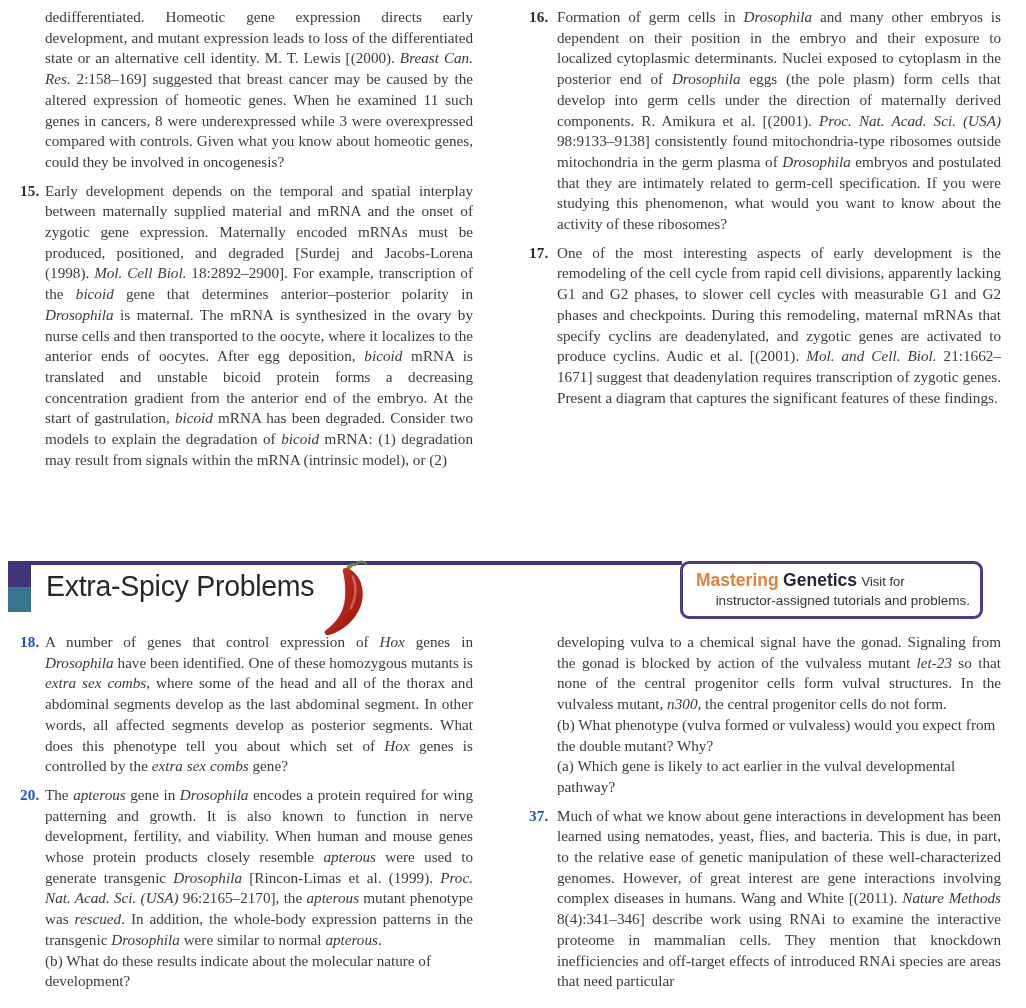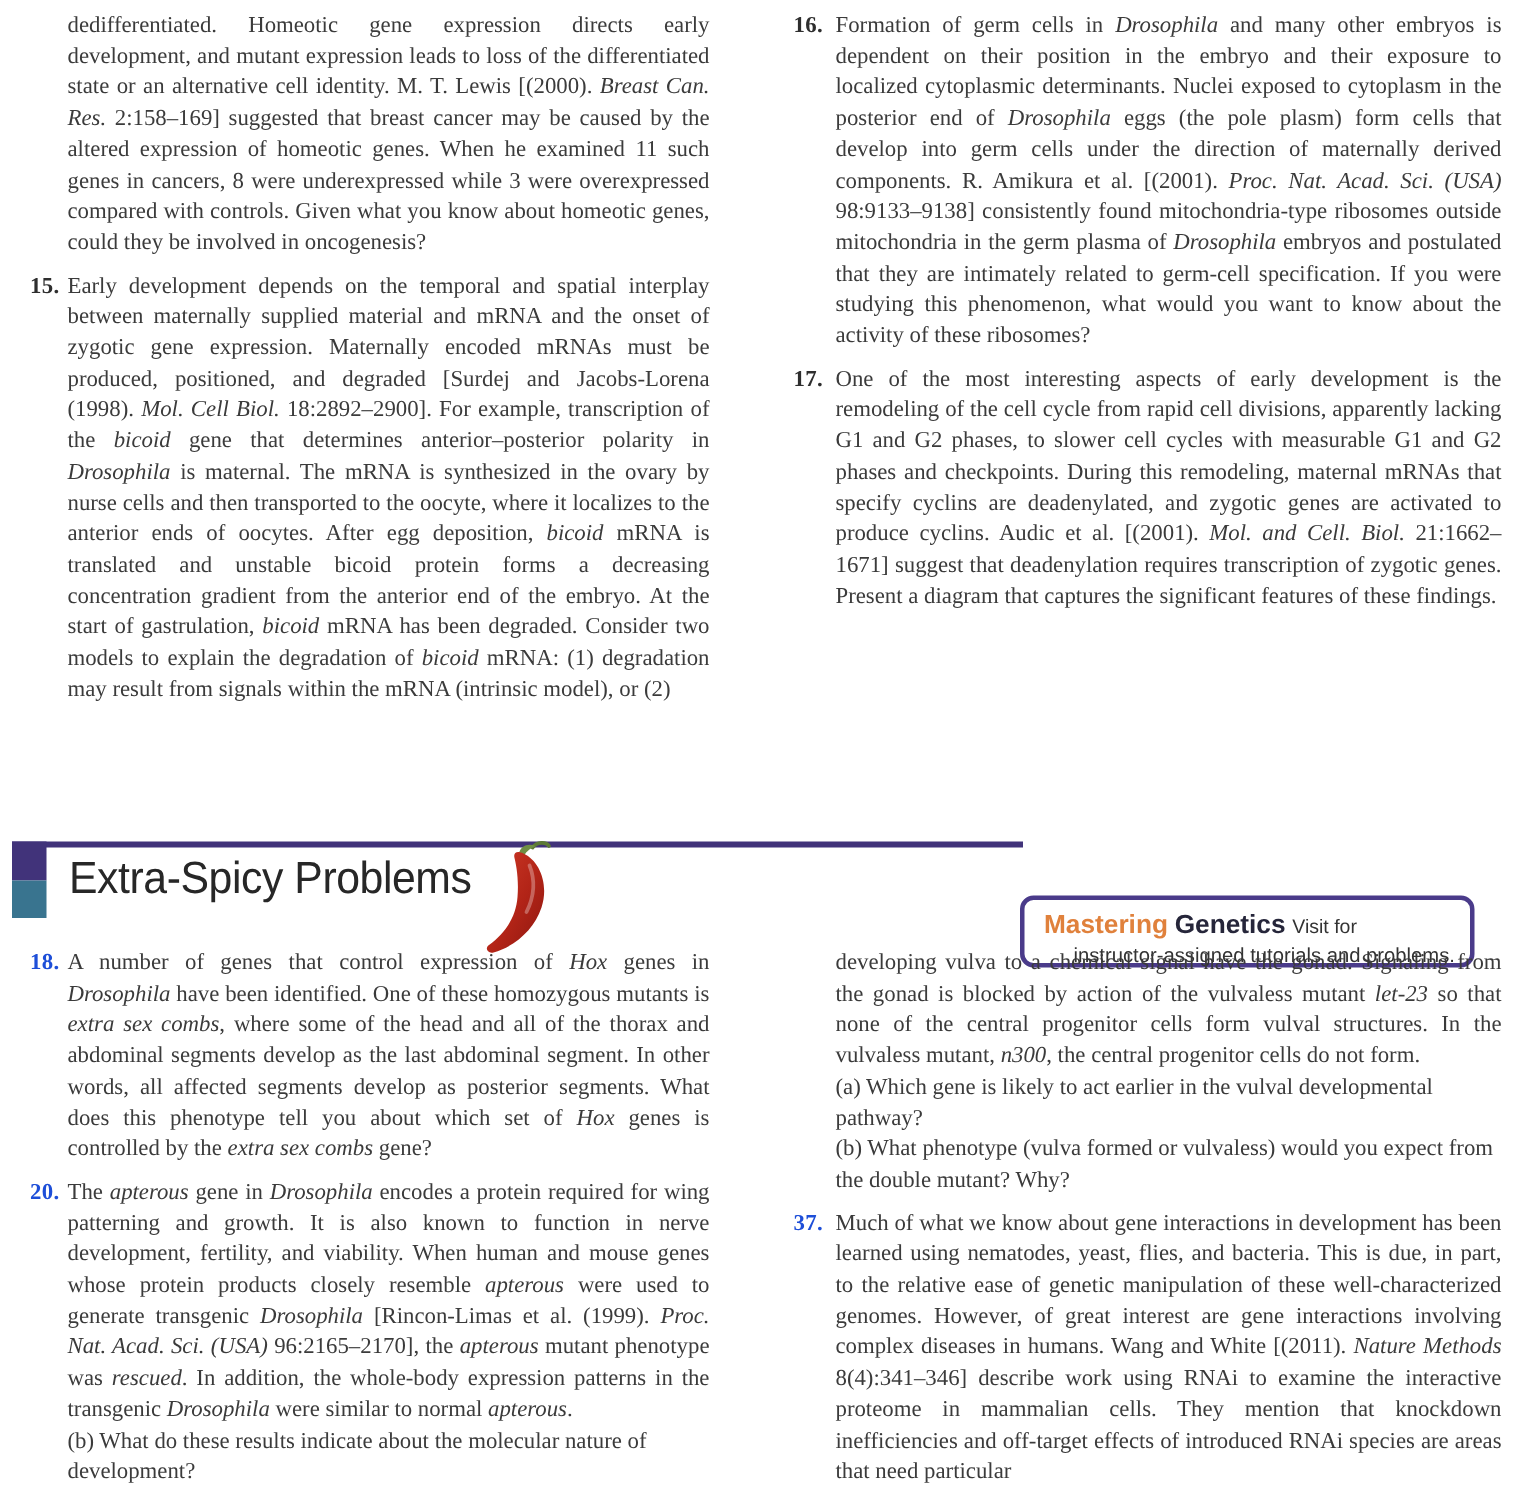--- a/index.html
+++ b/index.html
@@ -59,30 +59,29 @@
     transform-origin: left center;
     white-space: nowrap;
   }
   .pepper {
     position: absolute; left: 320px; top: 560px;
   }
 
   
   .mastering-box {
     position: absolute; left: 680px; top: 561px;
-    width: 303px; height: 48px;
+    width: 303px; height: 58px;
     box-sizing: border-box;
     background: #ffffff;
     border: 3px solid #4a3b8a;
     border-radius: 9px;
     padding: 6px 10px 4px 13px;
     font-family: "Liberation Sans", sans-serif;
     line-height: 20px;
     white-space: nowrap;
-    margin-top: 36px;
   }
   .mg-brand1 { color: #e0813c; font-size: 17.5px; font-weight: 600; }
   .mg-brand2 { color: #26263a; font-size: 17.5px; font-weight: 700; }
   .mg-visit  { color: #333333; font-size: 13px; }
   .mg-line2  { color: #333333; font-size: 13.5px; line-height: 17px; text-align: right; }
 </style>
 </head>
 <body>
 
 <div class="page">
@@ -145,22 +144,22 @@
       </div>
       <div class="item">
         <span class="num pink">20.</span>
         <div class="ptext"><span>The </span><i>apterous</i><span> gene in </span><i>Drosophila</i><span> encodes a protein required for wing patterning and growth. It is also known to function in nerve development, fertility, and viability. When human and mouse genes whose protein products closely resemble </span><i>apterous</i><span> were used to generate transgenic </span><i>Drosophila</i><span> [Rincon-Limas et al. (1999). </span><i>Proc. Nat. Acad. Sci. (USA)</i><span> 96:2165–2170], the </span><i>apterous</i><span> mutant phenotype was </span><i>rescued</i><span>. In addition, the whole-body expression patterns in the transgenic </span><i>Drosophila</i><span> were similar to normal </span><i>apterous</i><span>.</span></div>
         <div class="subq"><span>(b) What do these results indicate about the molecular nature of development?</span></div>
       </div>
     </div>
     <div class="col right">
       <div class="item">
         <div class="ptext"><span>developing vulva to a chemical signal have the gonad. Signaling from the gonad is blocked by action of the vulvaless mutant </span><i>let-23</i><span> so that none of the central progenitor cells form vulval structures. In the vulvaless mutant, </span><i>n300</i><span>, the central progenitor cells do not form.</span></div>
+        <div class="subq"><span>(b) What phenotype (vulva formed or vulvaless) would you expect from the double mutant? Why?</span></div>
         <div class="subq"><span>(a) Which gene is likely to act earlier in the vulval developmental pathway?</span></div>
-        <div class="subq"><span>(b) What phenotype (vulva formed or vulvaless) would you expect from the double mutant? Why?</span></div>
       </div>
       <div class="item">
         <span class="num pink">37.</span>
         <div class="ptext"><span>Much of what we know about gene interactions in development has been learned using nematodes, yeast, flies, and bacteria. This is due, in part, to the relative ease of genetic manipulation of these well-characterized genomes. However, of great interest are gene interactions involving complex diseases in humans. Wang and White [(2011). </span><i>Nature Methods</i><span> 8(4):341–346] describe work using RNAi to examine the interactive proteome in mammalian cells. They mention that knockdown inefficiencies and off-target effects of introduced RNAi species are areas that need particular</span></div>
       </div>
     </div>
   </section>
 
 </div>
 

